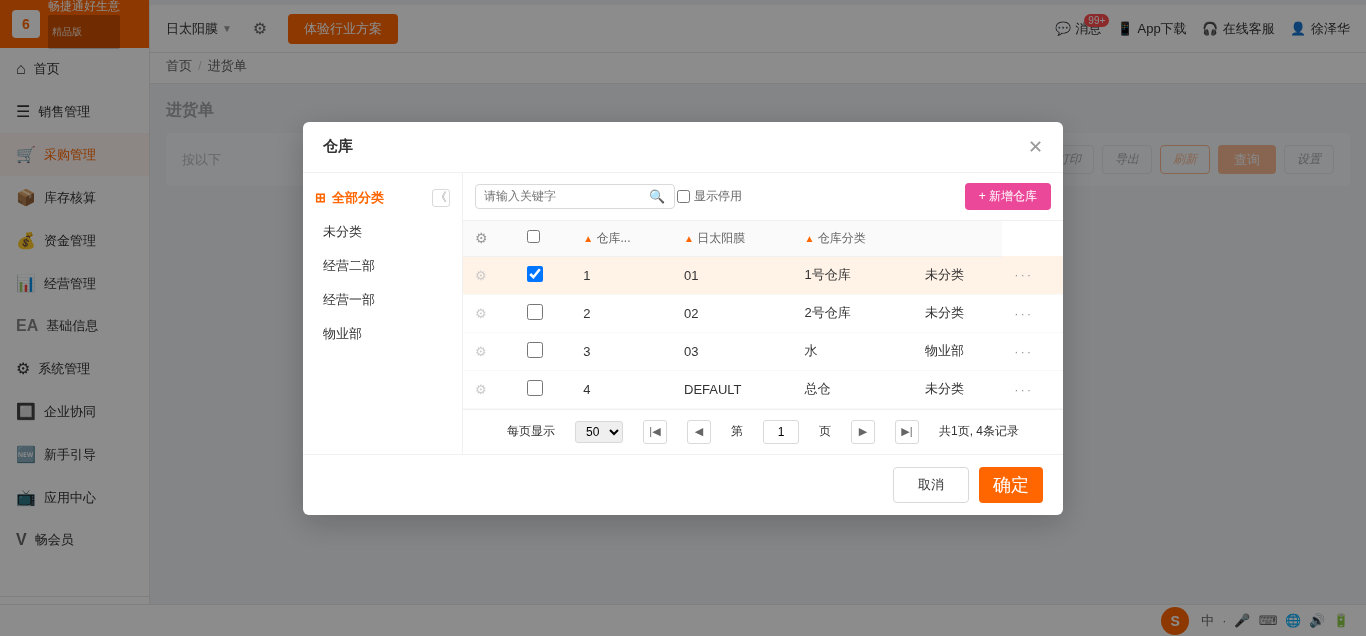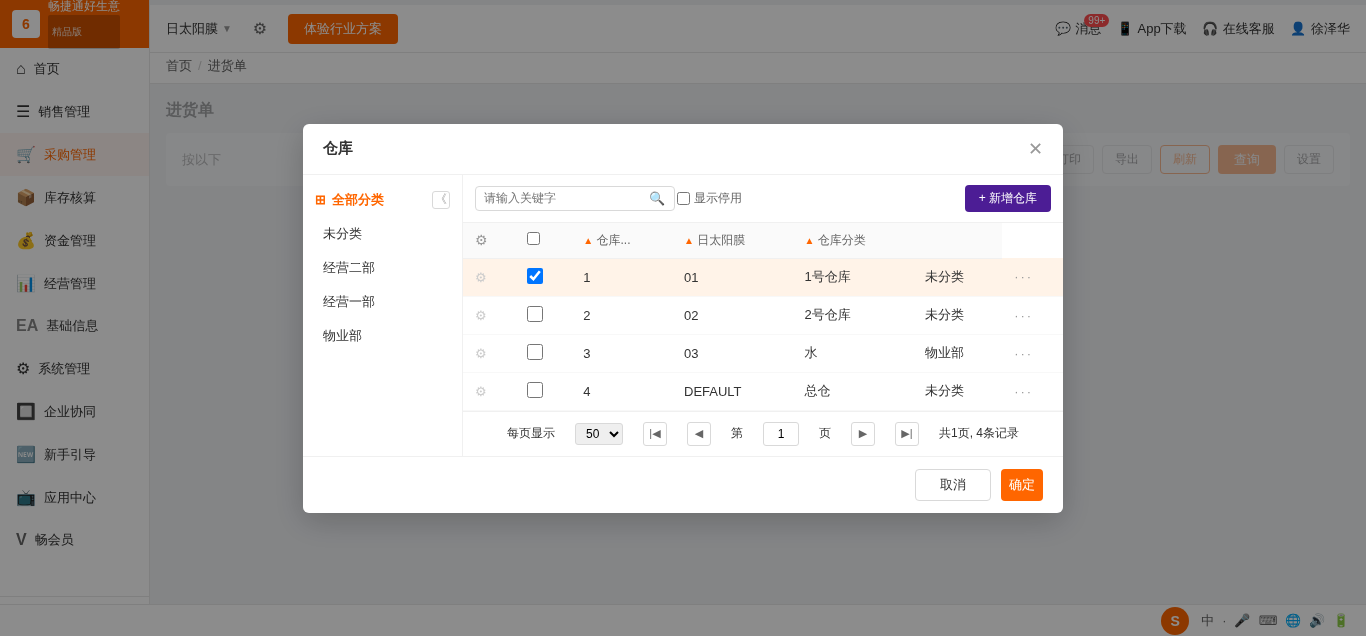--- a/index.html
+++ b/index.html
@@ -104,21 +104,21 @@
     .page-title { font-size: 16px; font-weight: bold; color: #333; margin-bottom: 12px; }
     .content-bar {
       background: #fff; border-radius: 4px; padding: 12px 16px;
       display: flex; align-items: center; gap: 12px; margin-bottom: 12px;
     }
     .content-bar .label { color: #666; }
     .toolbar { display: flex; gap: 8px; margin-left: auto; }
     .btn-outline {
       border: 1px solid #d9d9d9; background: #fff; color: #333;
       padding: 5px 12px; border-radius: 4px; cursor: pointer; font-size: 12px;
-      display: flex; align-items: center; gap: 4px;
+      display: flex; align-items: center; gap: 4px; font-style: italic;
     }
     .btn-primary {
       background: #ff6600; border: none; color: #fff;
       padding: 5px 16px; border-radius: 4px; cursor: pointer; font-size: 13px;
     }
     .btn-refresh { color: #ff6600; border-color: #ff6600; }
 
     
     .overlay {
       position: fixed; top: 0; left: 0; right: 0; bottom: 0;
@@ -184,21 +184,21 @@
       background: transparent; flex: 1; width: 140px;
     }
     .search-box .search-icon { color: #999; font-size: 13px; cursor: pointer; }
     .show-disabled {
       display: flex; align-items: center; gap: 4px;
       color: #666; font-size: 12px; cursor: pointer;
     }
     .show-disabled input[type=checkbox] { margin: 0; }
     .btn-add-warehouse {
       margin-left: auto;
-      background: #4c1d95; border: none; color: #fff;
+      background: #ec4899; border: none; color: #fff;
       padding: 5px 14px; border-radius: 4px; cursor: pointer; font-size: 12px;
     }
 
     
     .warehouse-table { flex: 1; overflow-y: auto; }
     table { width: 100%; border-collapse: collapse; }
     thead tr { background: #fafafa; }
     th {
       padding: 9px 12px; text-align: left;
       border-bottom: 1px solid #f0f0f0;
@@ -243,21 +243,21 @@
       padding: 12px 20px;
       border-top: 1px solid #f0f0f0;
       display: flex; justify-content: flex-end; gap: 10px;
     }
     .btn-cancel {
       border: 1px solid #d9d9d9; background: #fff; color: #333;
       padding: 6px 24px; border-radius: 4px; cursor: pointer; font-size: 13px;
     }
     .btn-confirm {
       background: #ff6600; border: none; color: #fff;
-      padding: 6px 8px; border-radius: 4px; cursor: pointer; font-size: 13px;
+      padding: 6px 14px; border-radius: 4px; cursor: pointer; font-size: 18px;
     }
 
     
     .bottom-bar {
       position: fixed; bottom: 0; left: 0; right: 0; height: 32px;
       background: #fff; border-top: 1px solid #e8e8e8;
       display: flex; align-items: center; justify-content: flex-end;
       padding: 0 16px; gap: 12px; z-index: 300;
     }
     .bottom-bar .logo-s {

